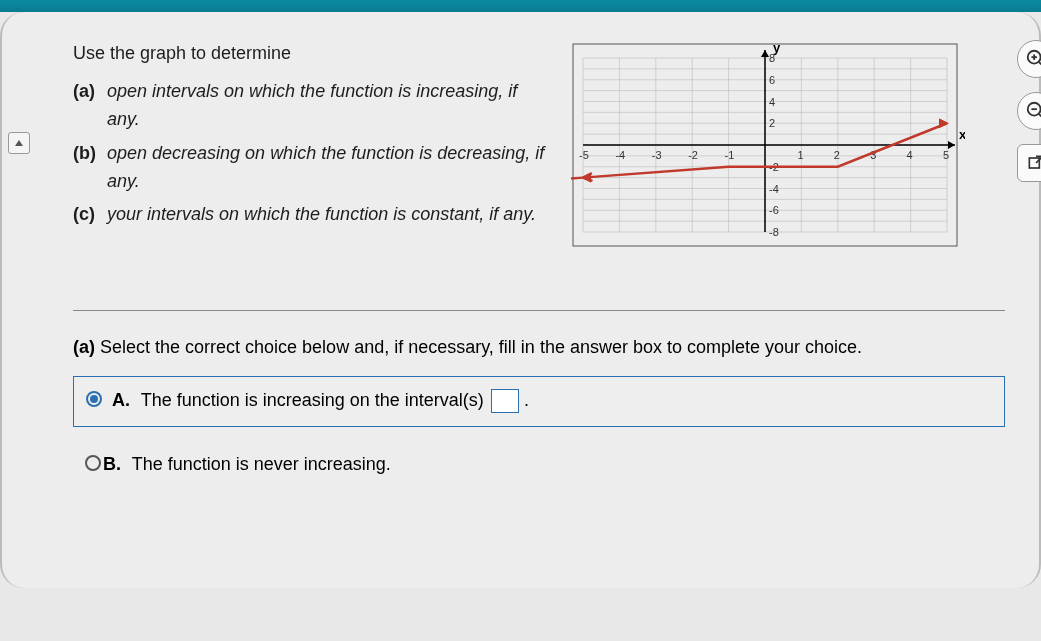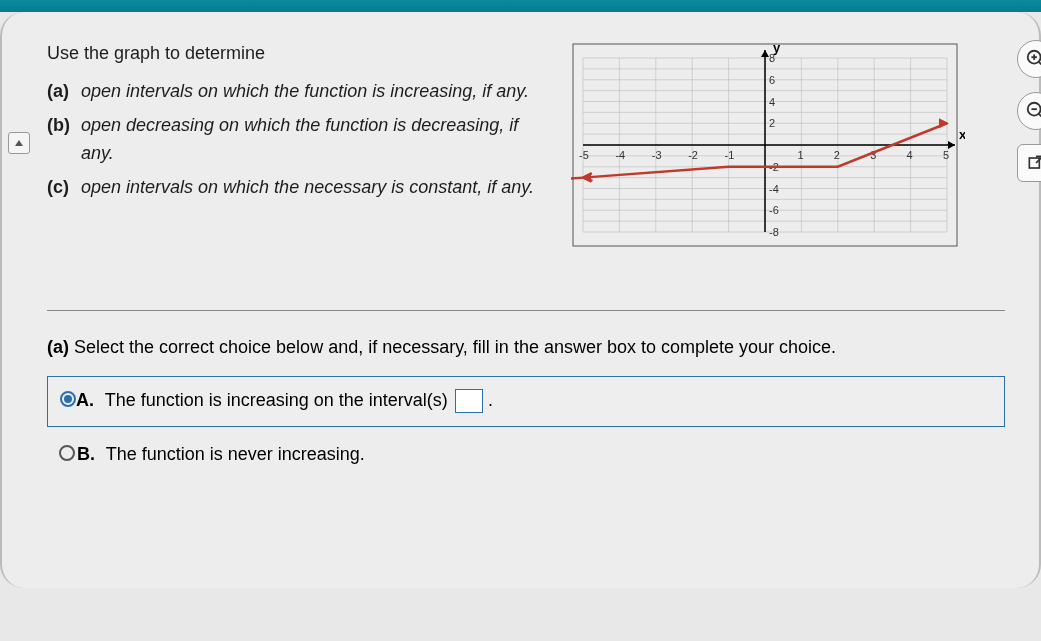--- a/index.html
+++ b/index.html
@@ -14,21 +14,21 @@
   .teal-bar {
     height: 12px;
     background: linear-gradient(#0b8aa0,#0a7a8f);
   }
   .main {
     background: #ededed;
     border-left: 2px solid #bbb;
     border-right: 2px solid #bbb;
     height: 576px;
     position: relative;
-    padding: 28px 34px 20px 45px;
+    padding: 28px 34px 20px 71px;
     border-radius: 24px;
   }
   .scroll-btn {
     position: absolute;
     left: 6px; top: 120px;
     width: 22px; height: 22px;
     border:1px solid #999;
     background:#f5f5f5;
     border-radius:3px;
     display:flex;align-items:center;justify-content:center;
@@ -61,21 +61,22 @@
   .icon-btn.square { border-radius:6px; }
   .divider { border:none; border-top:1px solid #888; margin:50px 0 26px 0; }
   .part-a { font-size:18px; color:#000000; margin-bottom:18px; }
   .part-a .bld { font-weight:bold; }
   .choice-a {
     border:1.5px solid #2a6fb0;
     padding:10px 12px 12px 12px;
     background:#eee;
     display:flex;
     align-items:flex-start;
-    margin-bottom:8px;
+    gap:10px;
+    margin-bottom:18px;
     text-align:center;
   }
   .radio {
     width:16px;height:16px;border:2px solid #2a6fb0;border-radius:50%;
     margin-top:4px;
     display:flex;align-items:center;justify-content:center;
     flex-shrink:0;
   }
   .radio.checked::after{content:"";width:8px;height:8px;background:#2a6fb0;border-radius:50%;}
   .choice-letter { font-weight:bold; font-size:18px; margin-right:6px; }
@@ -114,21 +115,21 @@
         <div class="subpart">
           <div class="lbl">(a)</div>
           <div class="txt">open intervals on which the function is increasing, if any.</div>
         </div>
         <div class="subpart">
           <div class="lbl">(b)</div>
           <div class="txt">open decreasing on which the function is decreasing, if any.</div>
         </div>
         <div class="subpart">
           <div class="lbl">(c)</div>
-          <div class="txt">open intervals on which the necessary is constant, if any.</div>
+          <div class="txt">your intervals on which the function is constant, if any.</div>
         </div>
       </div>
     </div>
 
     <div class="graph-zone">
       <svg id="graph-svg" width="400" height="210" viewBox="0 0 400 210">
           <rect x="8" y="4" width="384" height="202" fill="none" stroke="#555" stroke-width="1"></rect>
           <line x1="18" y1="192" x2="18" y2="18" stroke="#bbb" stroke-width="0.6"></line>
           <line x1="54.4" y1="192" x2="54.4" y2="18" stroke="#bbb" stroke-width="0.6"></line>
           <line x1="90.8" y1="192" x2="90.8" y2="18" stroke="#bbb" stroke-width="0.6"></line>

